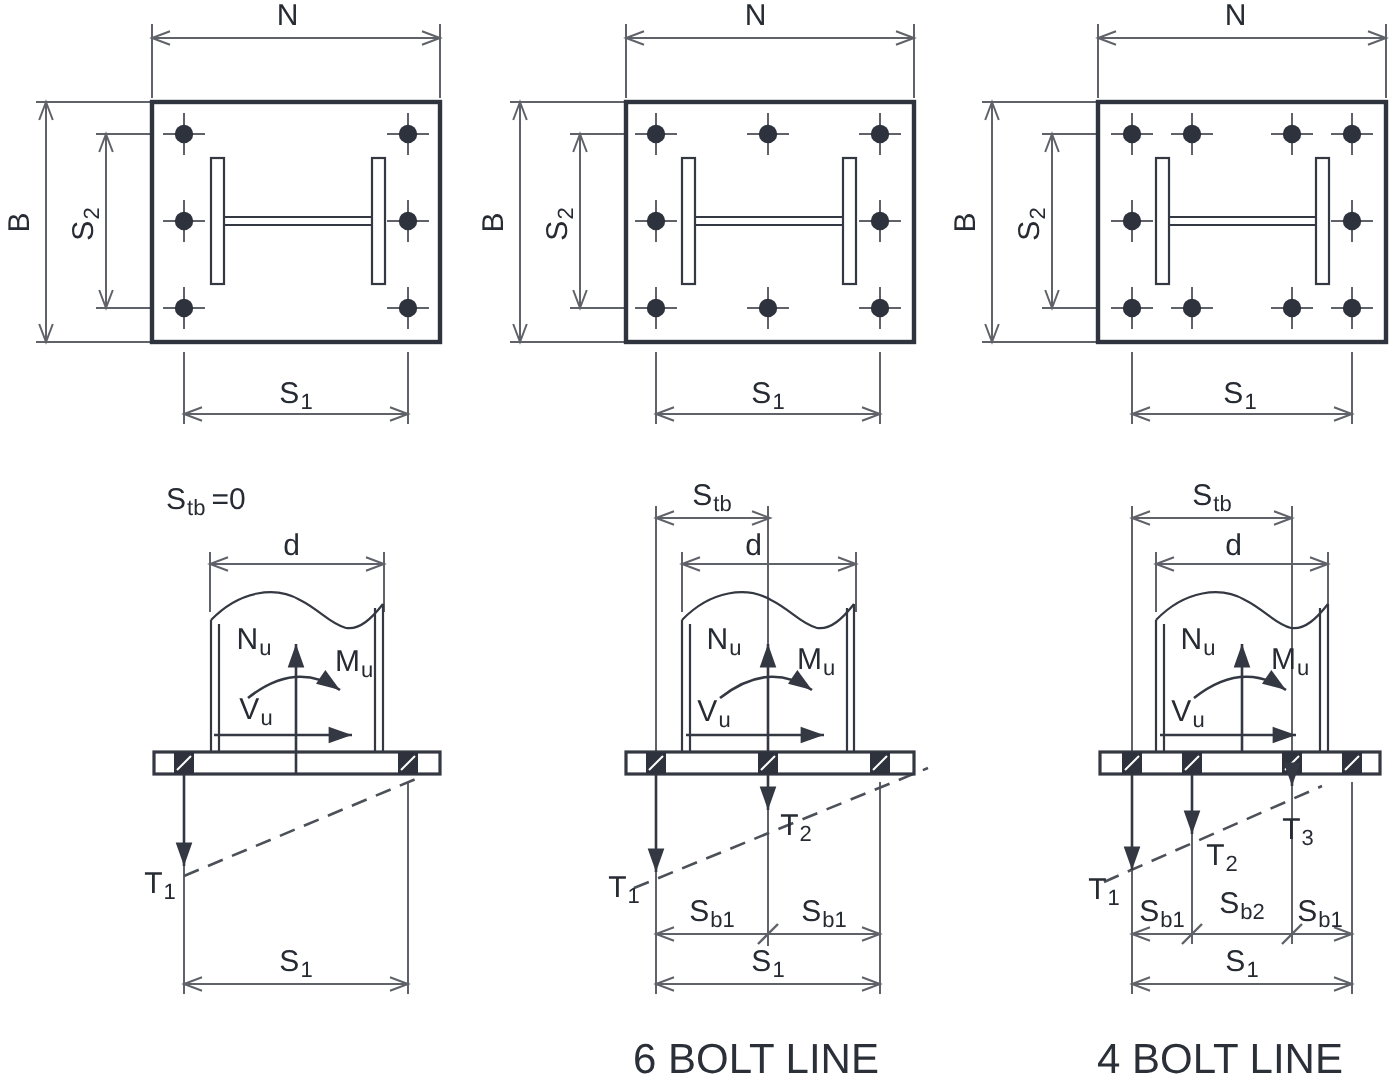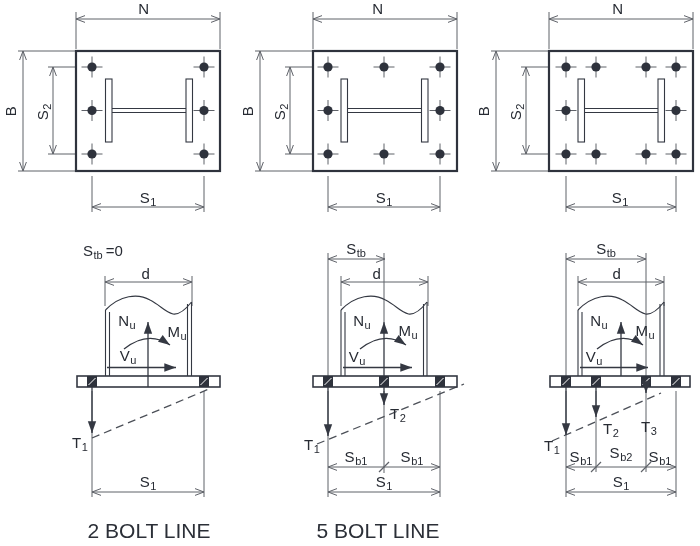--- a/index.html
+++ b/index.html
@@ -206,22 +206,22 @@
   <div class="lbl" style="left:412px;top:456px"><span>S</span><span class="sub">b1</span></div>
   <div class="lbl" style="left:384px;top:481px"><span>S</span><span class="sub">1</span></div>
 
   <div class="lbl" style="left:606px;top:248px"><span>S</span><span class="sub">tb</span></div>
   <div class="lbl" style="left:617px;top:273px"><span>d</span><span class="sub"></span></div>
   <div class="lbl" style="left:599px;top:320px"><span>N</span><span class="sub">u</span></div>
   <div class="lbl" style="left:645px;top:330px"><span>M</span><span class="sub">u</span></div>
   <div class="lbl" style="left:594px;top:356px"><span>V</span><span class="sub">u</span></div>
   <div class="lbl" style="left:552px;top:445px"><span>T</span><span class="sub">1</span></div>
   <div class="lbl" style="left:611px;top:428px"><span>T</span><span class="sub">2</span></div>
-  <div class="lbl" style="left:649px;top:426px"><span>T</span><span class="sub">3</span></div>
+  <div class="lbl" style="left:649px;top:415px"><span>T</span><span class="sub">3</span></div>
   <div class="lbl" style="left:581px;top:456px"><span>S</span><span class="sub">b1</span></div>
   <div class="lbl" style="left:621px;top:452px"><span>S</span><span class="sub">b2</span></div>
   <div class="lbl" style="left:660px;top:456px"><span>S</span><span class="sub">b1</span></div>
   <div class="lbl" style="left:621px;top:481px"><span>S</span><span class="sub">1</span></div>
 
-  <div class="caption" style="left:149px;top:530px">2 BOLT LINE</div>
-  <div class="caption" style="left:378px;top:530px">5 BOLT LINE</div>
+  <div class="caption" style="left:378px;top:530px">6 BOLT LINE</div>
+  <div class="caption" style="left:610px;top:530px">4 BOLT LINE</div>
 
 </div>
 
 </body></html>

